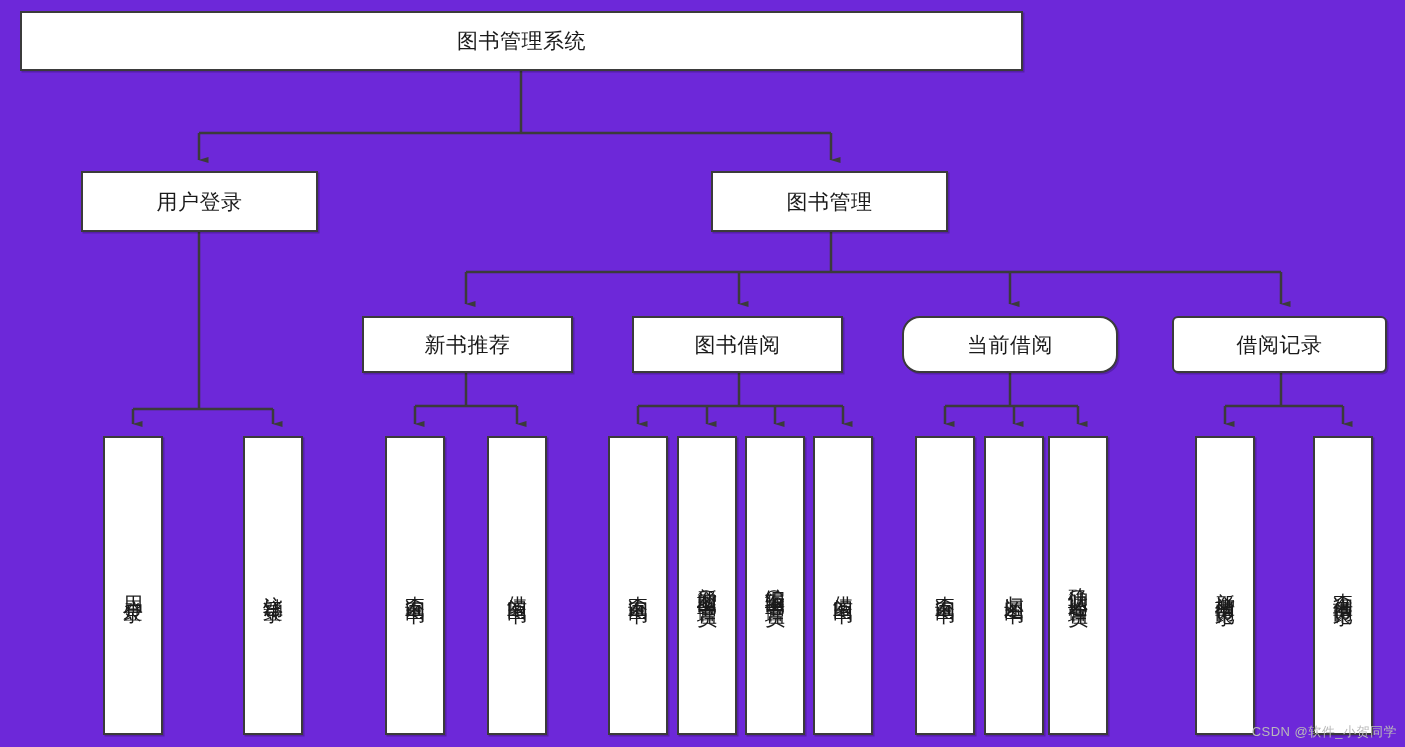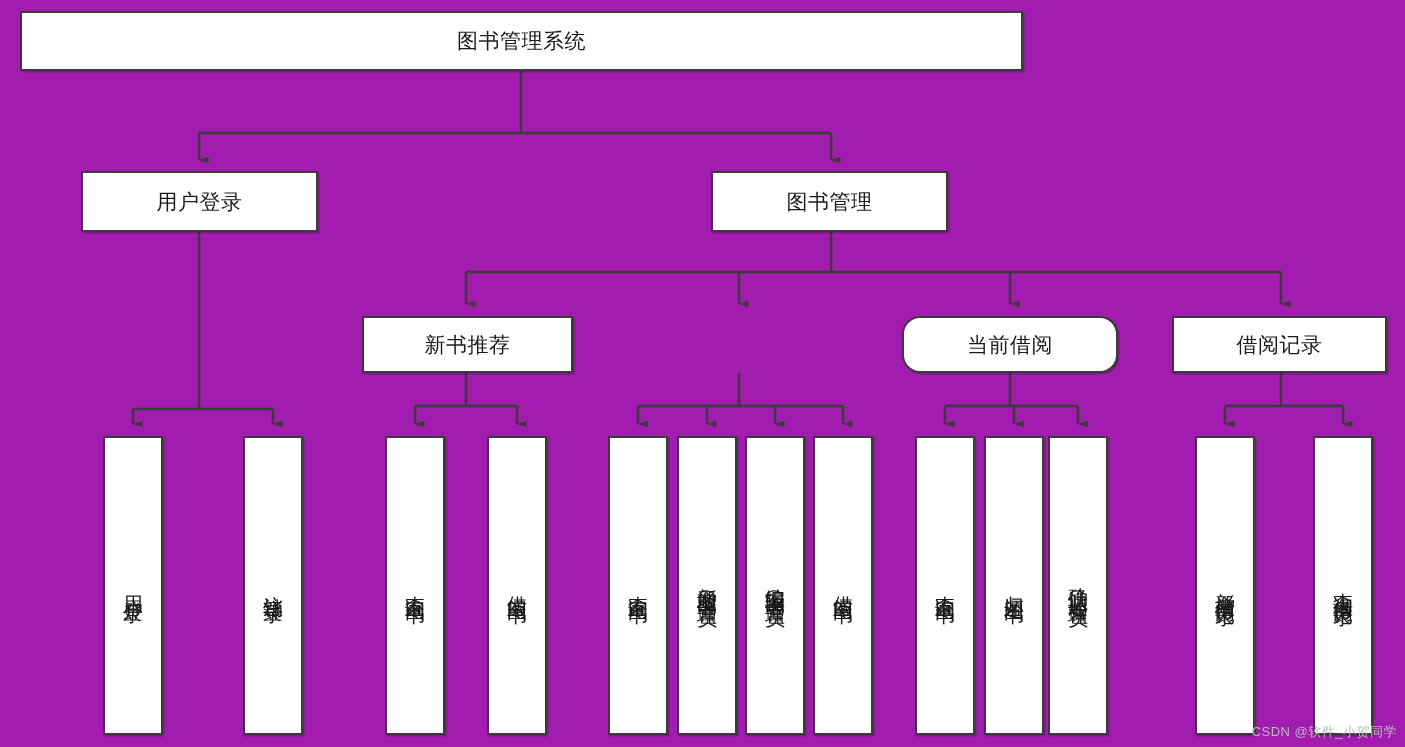--- a/index.html
+++ b/index.html
@@ -7,21 +7,21 @@
     padding: 0;
     background: #ffffff;
   }
   body {
     font-family: "Liberation Sans", "DejaVu Sans", sans-serif;
   }
   #canvas {
     position: relative;
     width: 1405px;
     height: 747px;
-    background: #a21caf;
+    background: #6d28d9;
     overflow: hidden;
   }
   svg#wires {
     position: absolute;
     left: 0;
     top: 0;
     width: 1405px;
     height: 747px;
   }
   .node {
@@ -129,24 +129,27 @@
   <div class="node horiz" style="left:81px; top:171px; width:237px; height:61px;">
     <span>用户登录</span>
   </div>
   <div class="node horiz" style="left:711px; top:171px; width:237px; height:61px;">
     <span>图书管理</span>
   </div>
 
   <div class="node horiz" style="left:362px; top:316px; width:211px; height:57px;">
     <span>新书推荐</span>
   </div>
+  <div class="node horiz" style="left:632px; top:316px; width:211px; height:57px;">
+    <span>图书借阅</span>
+  </div>
   <div class="node horiz" style="left:902px; top:316px; width:216px; height:57px;border-radius:18px;">
     <span>当前借阅</span>
   </div>
-  <div class="node horiz" style="left:1172px; top:316px; width:215px; height:57px;">
+  <div class="node horiz" style="left:1172px; top:316px; width:215px; height:57px;border-radius:6px;">
     <span>借阅记录</span>
   </div>
 
   <div class="node vert" style="left:103px; top:436px; width:60px; height:299px;">
     <span>用户登录</span>
   </div>
   <div class="node vert" style="left:243px; top:436px; width:60px; height:299px;">
     <span>注销登录</span>
   </div>
 

